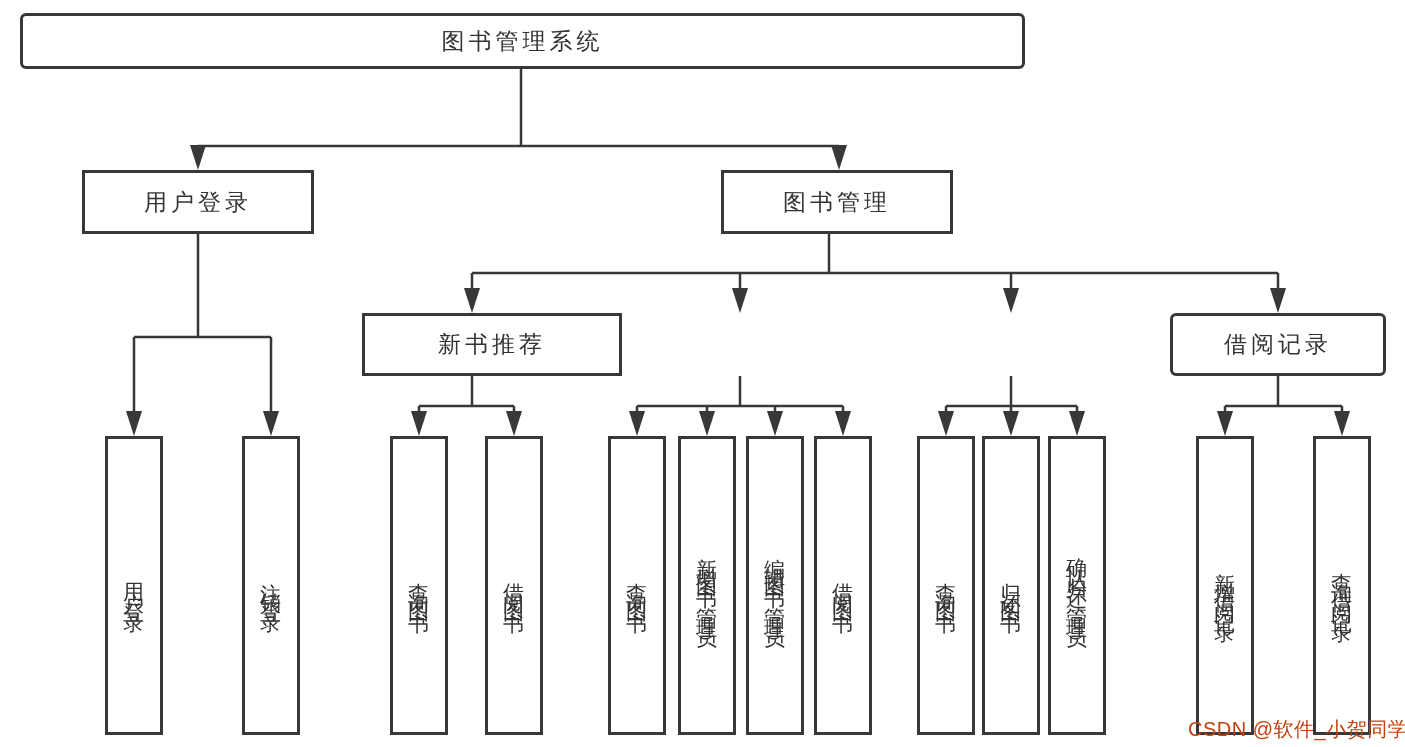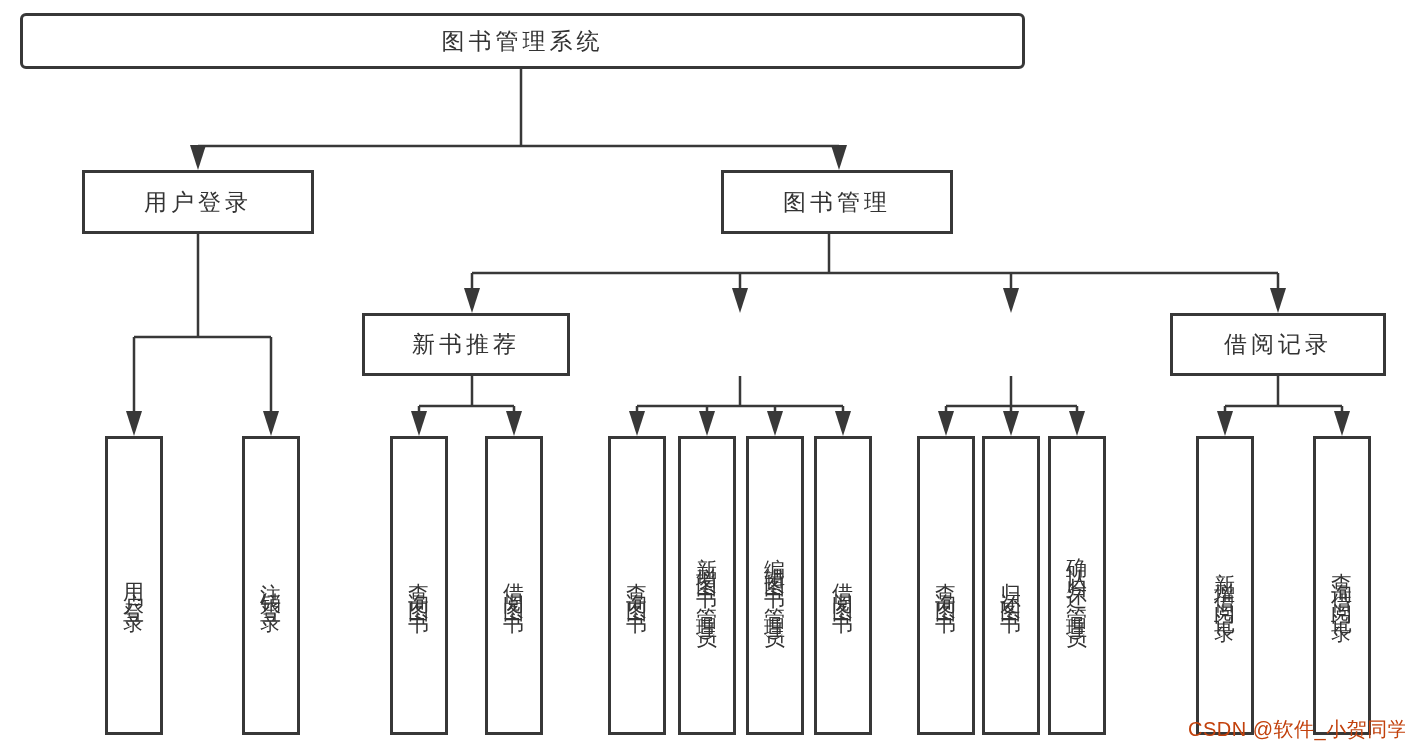--- a/index.html
+++ b/index.html
@@ -99,24 +99,24 @@
     <span class="lbl">图书管理系统</span>
   </div>
 
   <div class="node hbox" style="left:82px;top:170px;width:232px;height:64px;">
     <span class="lbl">用户登录</span>
   </div>
   <div class="node hbox" style="left:713px;top:170px;width:232px;height:64px;margin-left:8px;">
     <span class="lbl">图书管理</span>
   </div>
 
-  <div class="node hbox" style="left:362px;top:313px;width:208px;height:63px;">
+  <div class="node hbox" style="left:362px;top:313px;width:260px;height:63px;">
     <span class="lbl">新书推荐</span>
   </div>
-  <div class="node hbox" style="left:1170px;top:313px;width:216px;height:63px;">
+  <div class="node hbox" style="left:1170px;top:313px;width:216px;height:63px;border-radius:6px;">
     <span class="lbl">借阅记录</span>
   </div>
 
   <div class="node vbox" style="left:105px;top:436px;">
     <span class="lbl">用户登录</span>
   </div>
   <div class="node vbox" style="left:242px;top:436px;">
     <span class="lbl">注销登录</span>
   </div>
 

